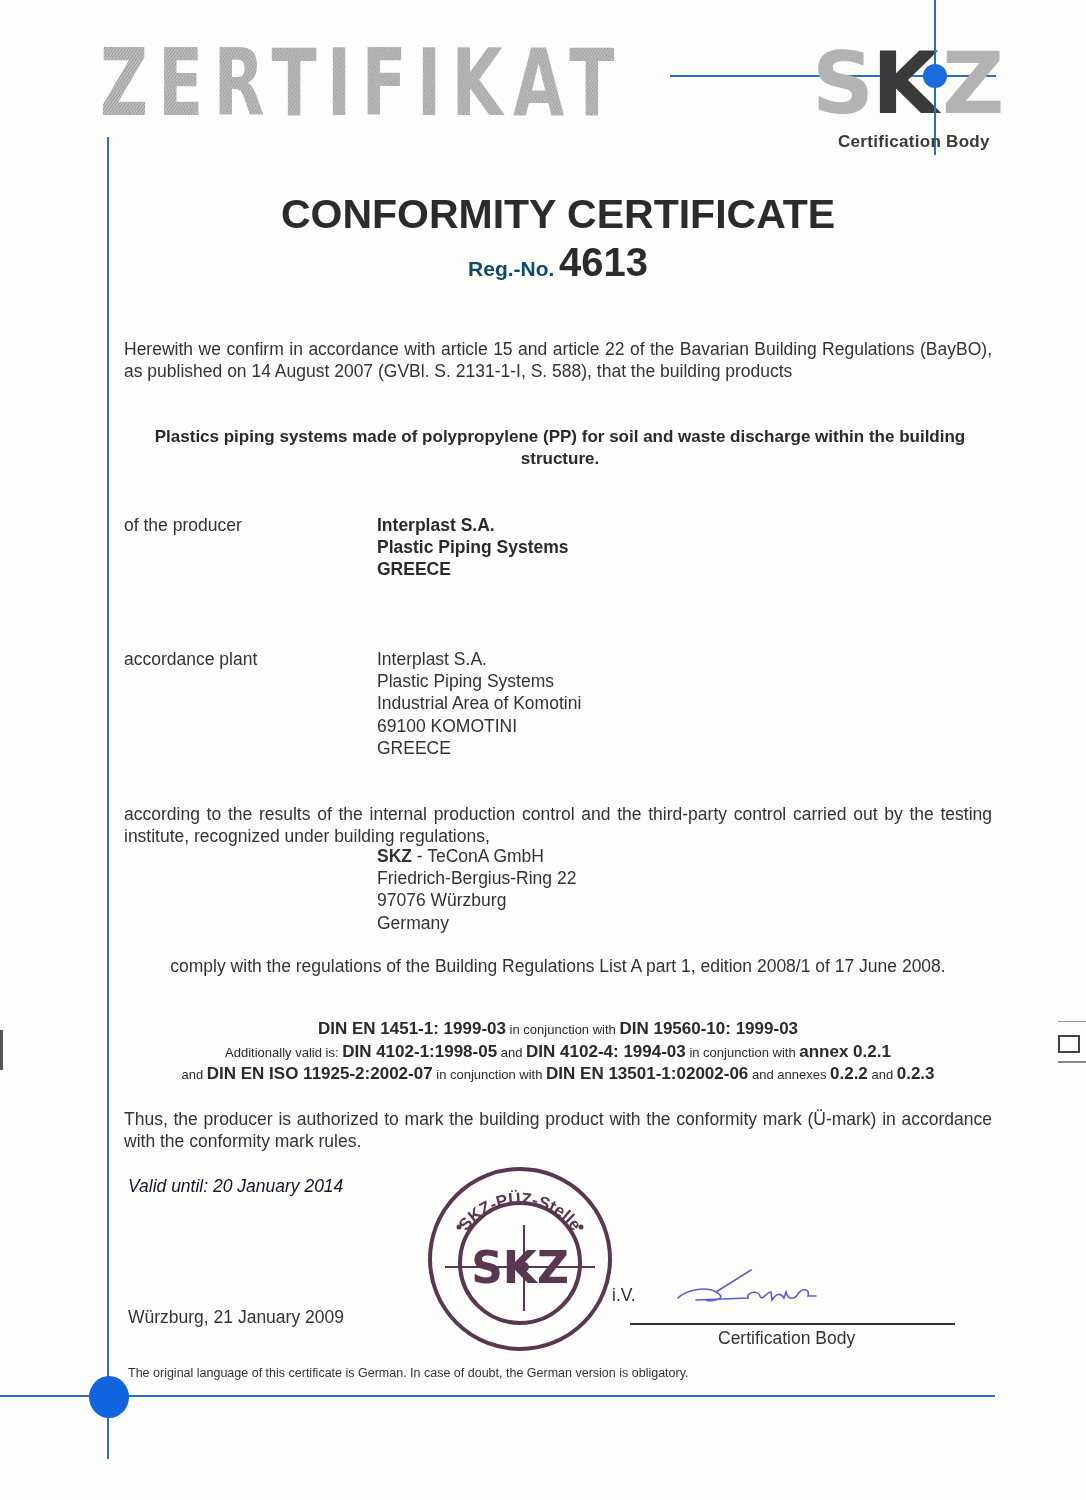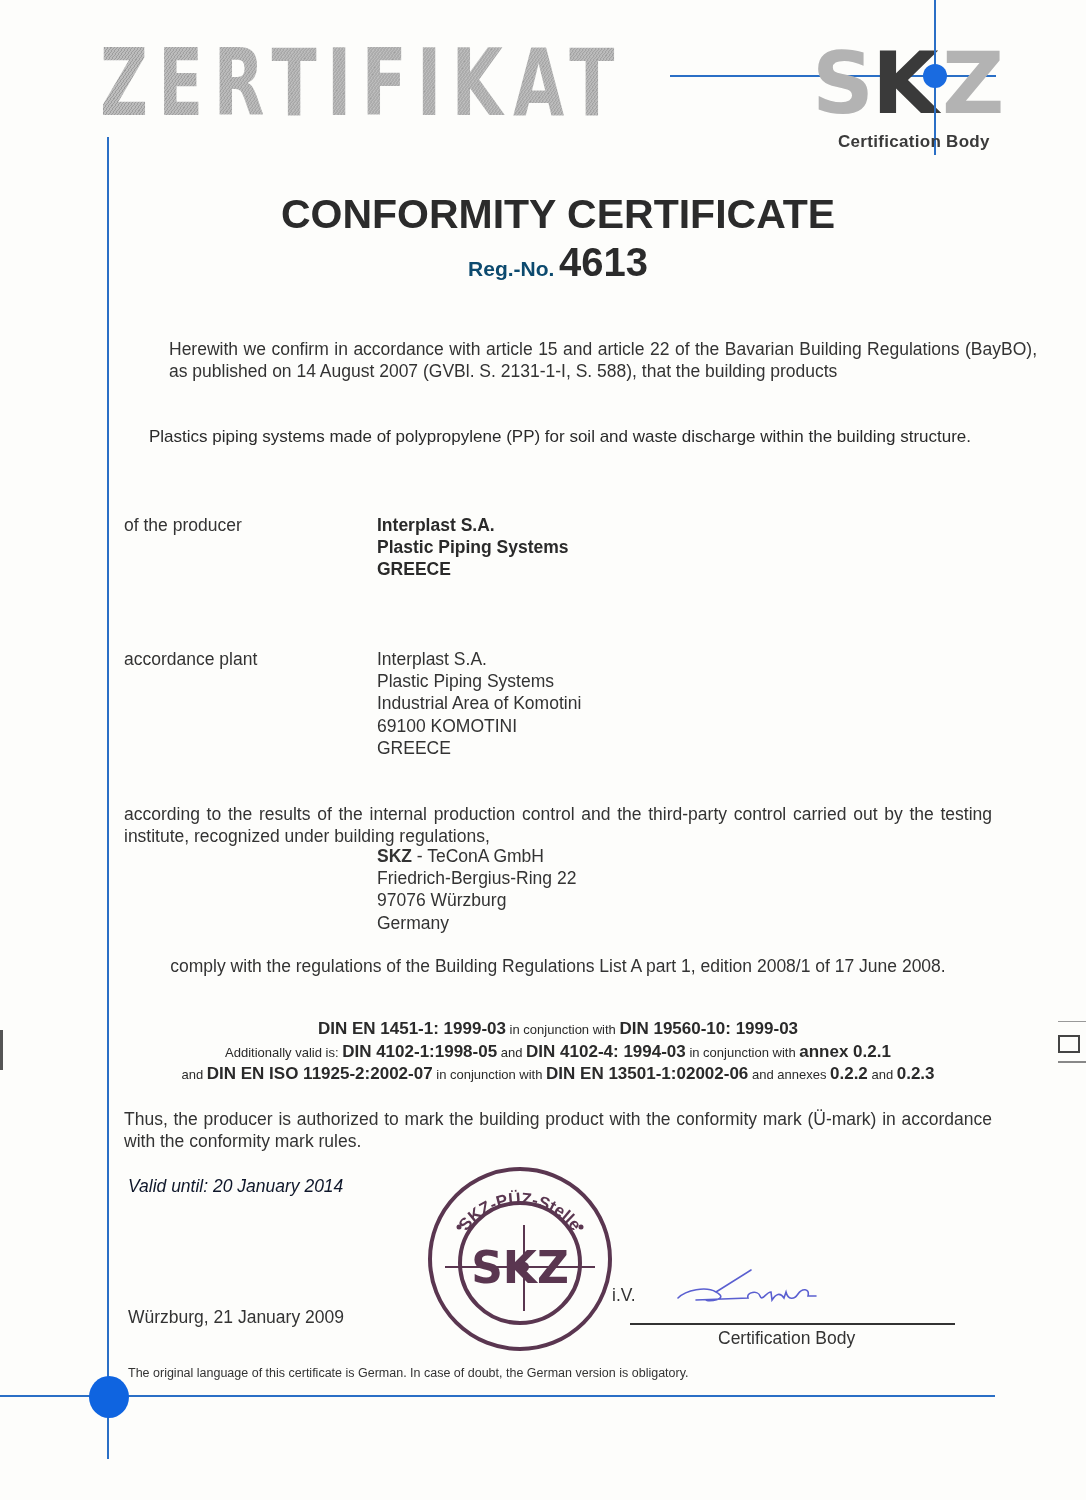--- a/index.html
+++ b/index.html
@@ -34,22 +34,22 @@
   .vline-left { left: 107px; top: 137px; width: 2px; height: 1322px; background: #2a6fc6; }
   .hline-bottom { left: 0; top: 1395px; width: 995px; height: 2px; background: #2a6fc6; }
   .dot-bottom { left: 89px; top: 1376px; width: 40px; height: 42px; border-radius: 50%; background: #0f64e0; }
 
   .title { left: 0; width: 1116px; top: 191px; text-align: center; font-size: 41px; font-weight: bold; color: #2b2b2b; }
   .regno { left: 0; width: 1116px; top: 240px; text-align: center; }
   .regno .lbl { font-size: 21px; font-weight: bold; color: #0c4a6e; }
   .regno .num { font-size: 40px; font-weight: bold; color: #2b2b2b; }
 
   .para { left: 124px; width: 868px; font-size: 17.5px; line-height: 22px; color: #333; text-align: justify; }
-  .p1 { top: 338px; margin-left: 45px; }
-  .product { left: 140px; width: 840px; top: 426px; text-align: center; font-weight: normal; font-size: 17px; line-height: 22px; color: #2a2a2a; }
+  .p1 { top: 338px; }
+  .product { left: 140px; width: 840px; top: 426px; text-align: center; font-weight: bold; font-size: 17px; line-height: 22px; color: #2a2a2a; }
 
   .lbl-col { left: 124px; font-size: 17.5px; color: #333; }
   .addr { left: 377px; font-size: 17.5px; line-height: 22.2px; color: #333; }
   .addr.bold { font-weight: bold; color: #2a2a2a; }
   .addr sup { font-size: 10px; }
 
   .p-according { top: 803px; }
   .p-comply { top: 955px; text-align: center; }
 
   .din { left: 0; width: 1116px; text-align: center; color: #2a2a2a; line-height: 22px; }

